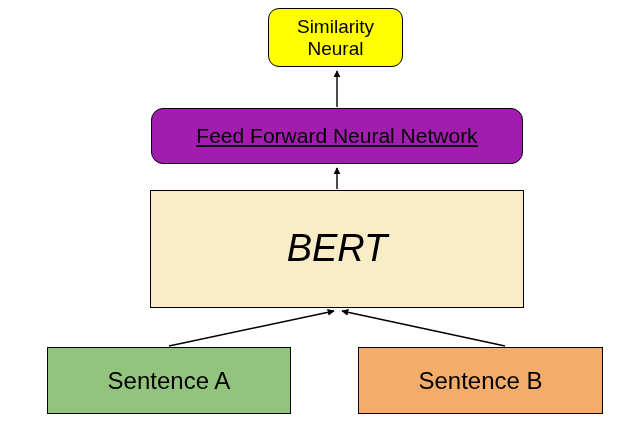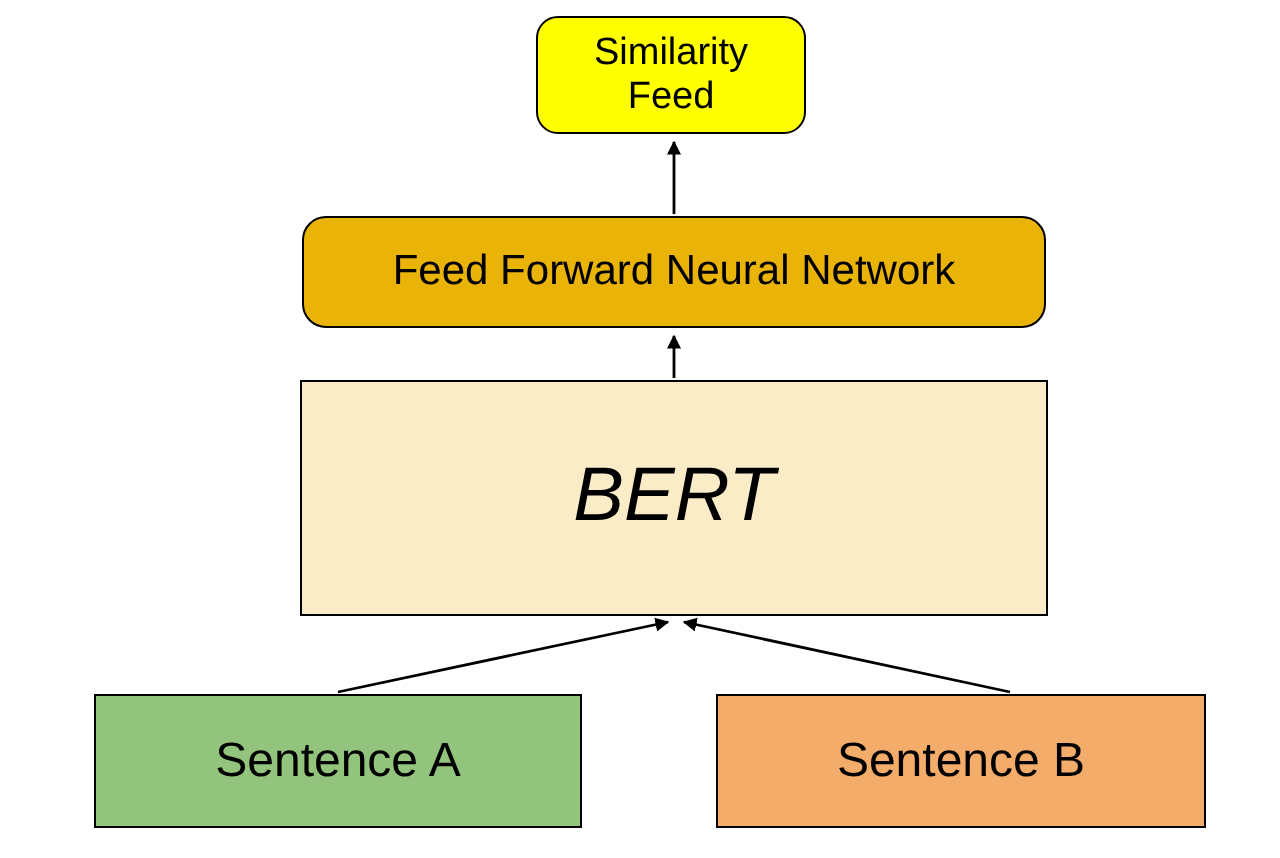--- a/index.html
+++ b/index.html
@@ -36,23 +36,24 @@
     background: #ffff00;
     border-radius: 11px;
     font-size: 19px;
   }
   
   #node-feed-forward {
     left: 151px;
     top: 108px;
     width: 372px;
     height: 56px;
-    background: #eab308;
+    background: #a21caf;
     border-radius: 12px;
     font-size: 21px;
+    text-decoration: underline;
   }
   
   #node-bert {
     left: 150px;
     top: 190px;
     width: 374px;
     height: 118px;
     background: #fbecc8;
     border-radius: 0;
     font-size: 38px;
@@ -105,21 +106,21 @@
     <line x1="505" y1="346" x2="342" y2="311" stroke="#000000" stroke-width="1.4" marker-end="url(#arrow)"></line>
 
     <line x1="337" y1="189" x2="337" y2="168" stroke="#000000" stroke-width="1.4" marker-end="url(#arrow)"></line>
 
     <line x1="337" y1="107" x2="337" y2="71" stroke="#000000" stroke-width="1.4" marker-end="url(#arrow)"></line>
   </svg>
 
   <div class="node" id="node-similarity-score">
     <div>
       <span class="label-line">Similarity</span>
-      <span class="label-line">Feed</span>
+      <span class="label-line">Neural</span>
     </div>
   </div>
 
   <div class="node" id="node-feed-forward">
     <span>Feed Forward Neural Network</span>
   </div>
 
   <div class="node" id="node-bert">
     <span>BERT</span>
   </div>

